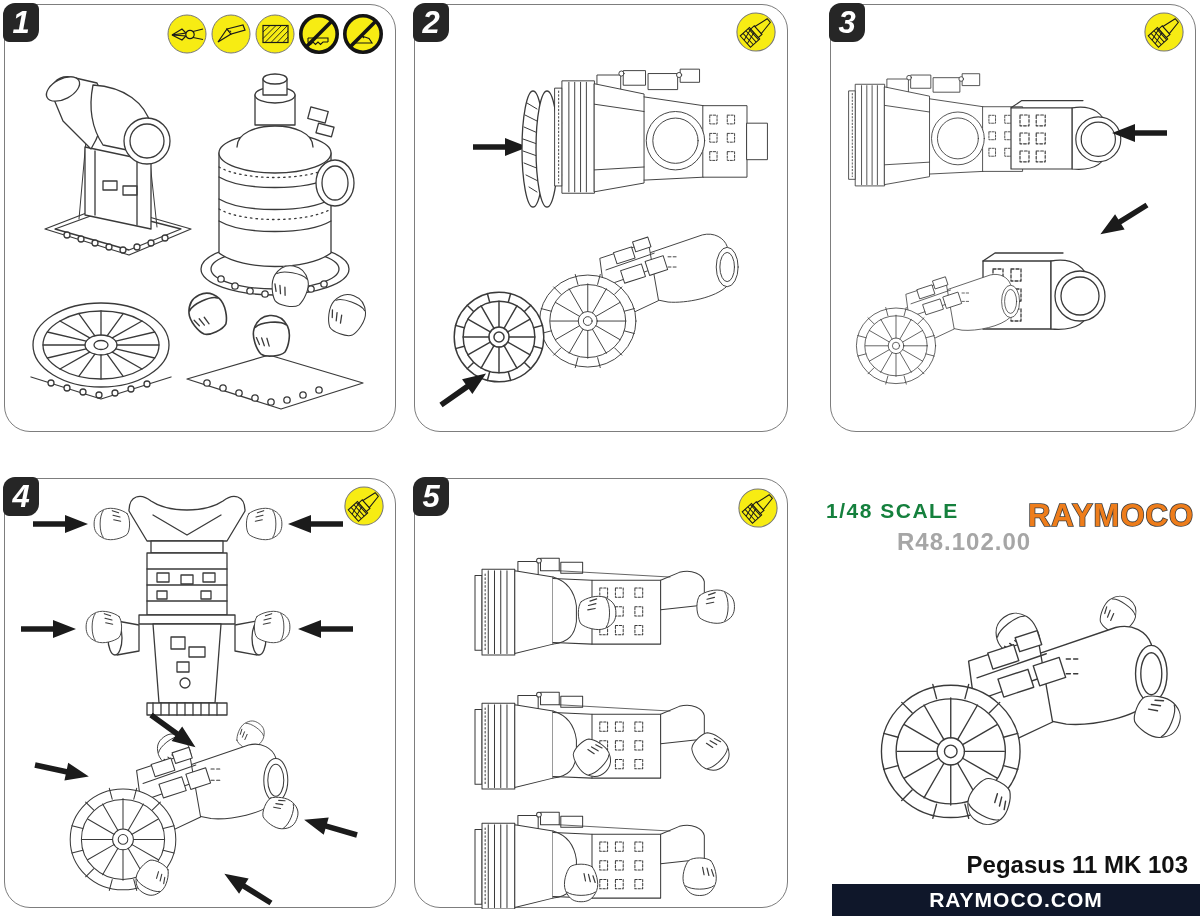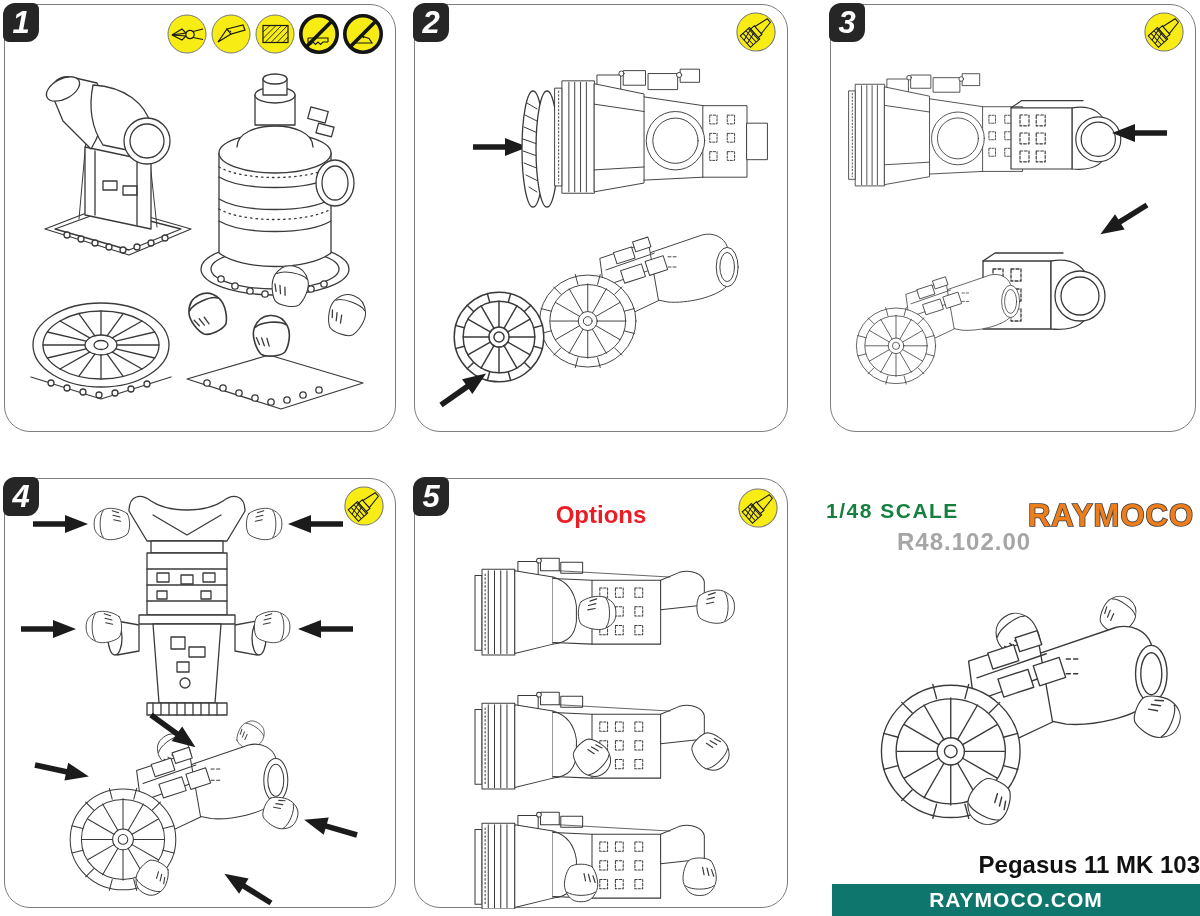--- a/index.html
+++ b/index.html
@@ -12,22 +12,22 @@
   .iconrow{position:absolute;top:8px;display:flex;gap:2px;}
   .icon44{width:42px;height:42px;display:block;}
   svg.art{position:absolute;left:0;top:0;stroke:#3a3a3a;fill:none;stroke-width:1.3;
           stroke-linecap:round;stroke-linejoin:round;}
   .options{position:absolute;top:22px;left:0;right:0;text-align:center;color:#ec1c24;
            font-weight:bold;font-size:24px;}
   .scaleLabel{position:absolute;left:826px;top:499px;font-weight:bold;font-size:21px;
               letter-spacing:1.5px;color:#15803d;}
   .kitNumber{position:absolute;left:852px;top:528px;font-weight:bold;font-size:24px;
              letter-spacing:1px;color:#a6a6a6;margin-left:45px;}
-  .pegasus{position:absolute;right:0;top:851px;font-weight:bold;font-size:24px;color:#111;}
-  .footerBar{position:absolute;left:832px;top:884px;width:368px;height:32px;background:#0f766e;
+  .pegasus{position:absolute;right:12px;top:851px;font-weight:bold;font-size:24px;color:#111;}
+  .footerBar{position:absolute;left:832px;top:884px;width:368px;height:32px;background:#0f172a;
              color:#fff;font-weight:bold;font-size:21px;letter-spacing:1px;text-align:center;line-height:32px;}
   .brandLogo{position:absolute;left:1022px;top:494px;}
 </style>
 </head>
 <body>
 
 <svg width="0" height="0" style="position:absolute" aria-hidden="true">
 <defs>
   <g id="arr">
         <path d="M0,-2.8 L32,-2.8 L32,-9 L55,0 L32,9 L32,2.8 L0,2.8 Z" fill="#1b1b1b" stroke="none"></path>
@@ -367,21 +367,20 @@
   <div class="panel" style="left:414px;top:478px;width:374px;height:430px">
     <div class="badge">
         <span>5</span>
       </div>
     <svg class="icon44" style="position:absolute;right:8px;top:8px;stroke:#5a5a00;fill:none;stroke-width:1.1" viewBox="-22 -22 44 44">
       <circle r="20" fill="#f7ec13" stroke="#777"></circle>
         <g stroke="#1a1a1a">
           <use href="#brushGlyph"></use>
         </g>
     </svg>
-    <div class="options">Options</div>
     <svg class="art" width="374" height="430" viewBox="0 0 374 430">
       <g transform="translate(60,84) scale(0.78)">
         <use href="#sideProfileBase"></use>
         <use href="#cup" transform="translate(136,64) scale(0.95)"></use>
         <use href="#cup" transform="translate(288,56) scale(0.95)"></use>
       </g>
       <g transform="translate(60,218) scale(0.78)">
         <use href="#sideProfileBase"></use>
         <use href="#cup" transform="translate(136,64) rotate(45) scale(0.95)"></use>
         <use href="#cup" transform="translate(288,56) rotate(45) scale(0.95)"></use>

